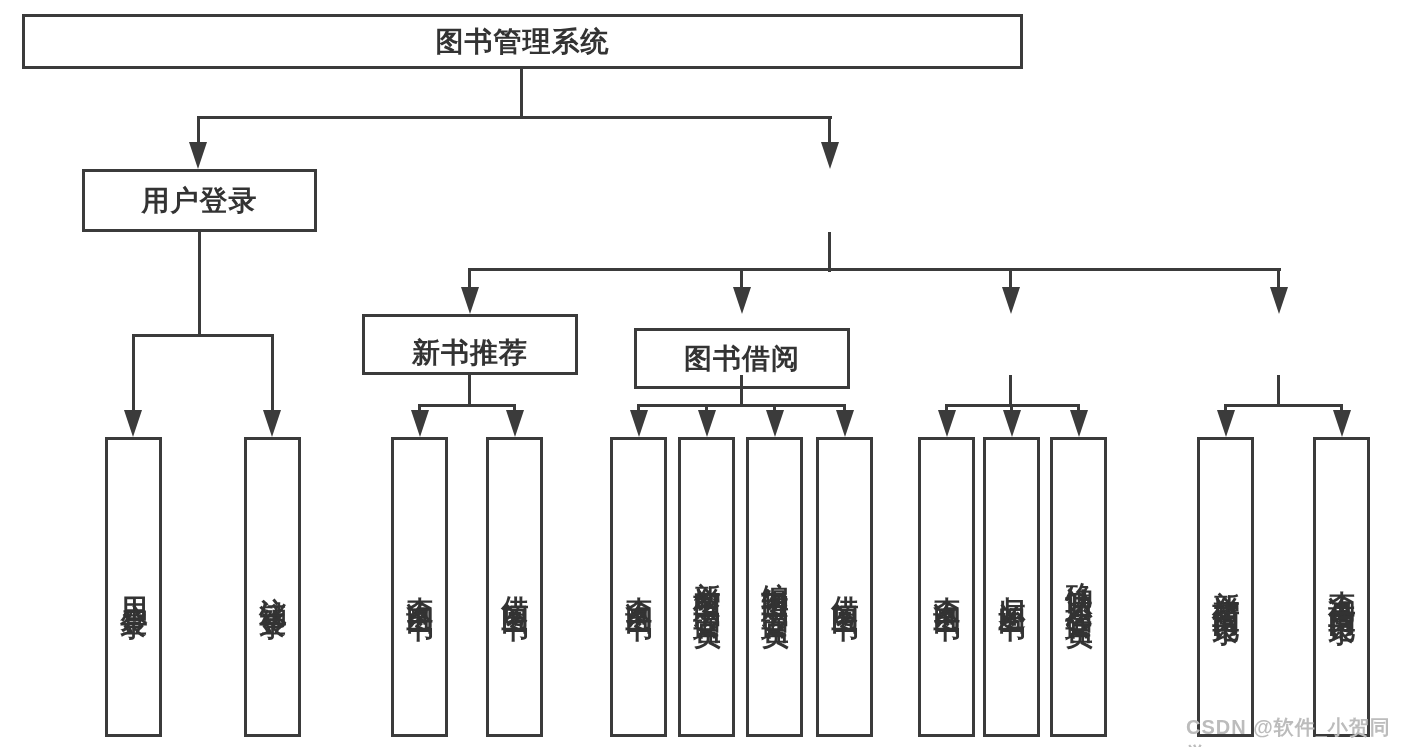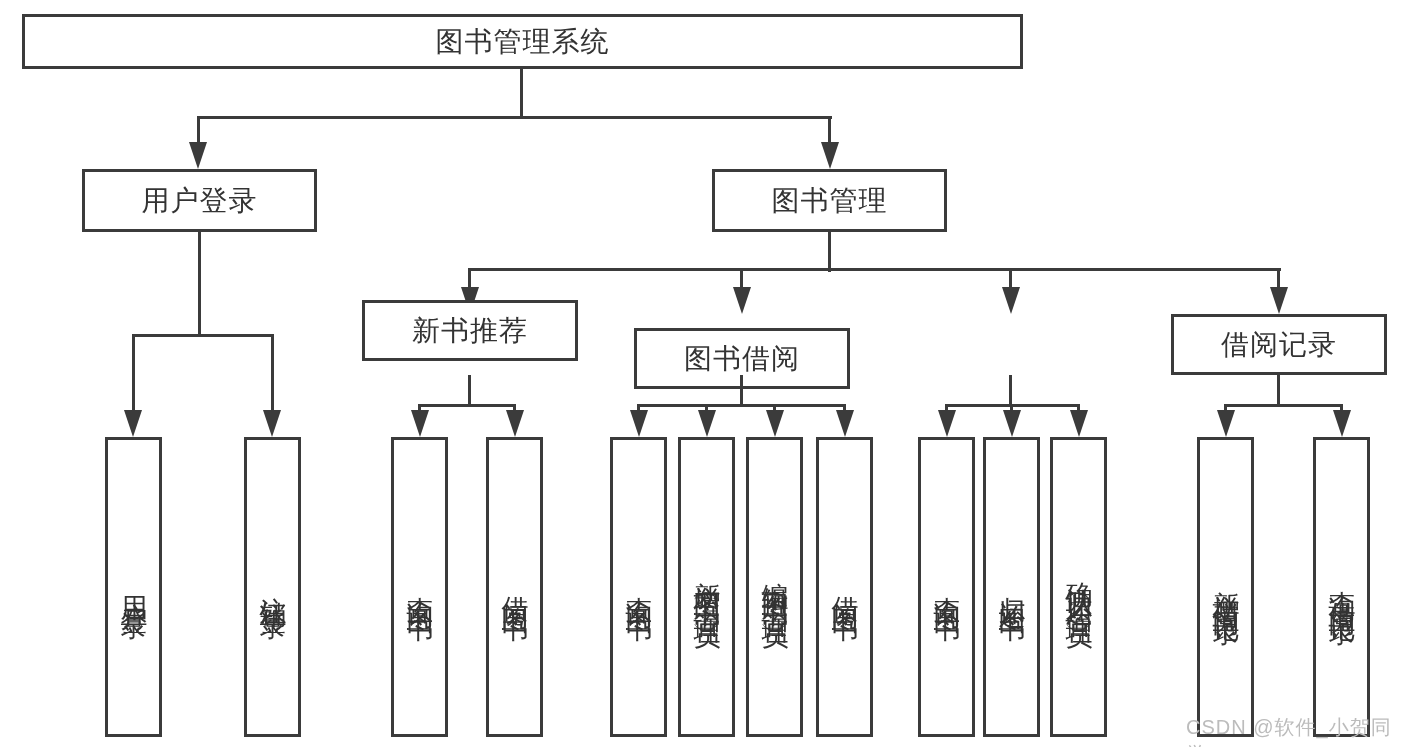--- a/index.html
+++ b/index.html
@@ -8,20 +8,21 @@
     --wm:#bcbcbc;
     --bg:#ffffff;
   }
   html,body{margin:0;padding:0;background:var(--bg);}
   .canvas{
     position:relative;
     width:1405px;height:747px;
     background:var(--bg);
     overflow:hidden;
     font-family:"Liberation Sans", sans-serif;
+    font-weight:bold;
   }
   .box{
     position:absolute;
     box-sizing:border-box;
     border:3px solid var(--line);
     background:#fff;
     display:flex;
     align-items:center;
     justify-content:center;
     color:var(--text);
@@ -68,23 +69,20 @@
     <div class="hl" style="left:197px;top:116px;width:635px;"></div>
     <div class="vl" style="left:197px;top:116px;height:29px;"></div>
     <div class="tri" style="left:189px;top:142px;"></div>
     <div class="vl" style="left:828px;top:116px;height:29px;"></div>
     <div class="tri" style="left:821px;top:142px;"></div>
   </div>
 
   <div class="box" style="left:82px;top:169px;width:235px;height:63px;">
     <span>用户登录</span>
   </div>
-  <div class="box" style="left:712px;top:169px;width:235px;height:63px;">
-    <span>图书管理</span>
-  </div>
 
   <div>
     <div class="vl" style="left:198px;top:232px;height:105px;"></div>
     <div class="hl" style="left:132px;top:334px;width:142px;"></div>
     <div class="vl" style="left:132px;top:334px;height:79px;"></div>
     <div class="tri" style="left:124px;top:410px;"></div>
     <div class="vl" style="left:271px;top:334px;height:79px;"></div>
     <div class="tri" style="left:263px;top:410px;"></div>
   </div>
 
@@ -94,28 +92,25 @@
     <div class="vl" style="left:468px;top:268px;height:22px;"></div>
     <div class="tri" style="left:461px;top:287px;"></div>
     <div class="vl" style="left:740px;top:268px;height:22px;"></div>
     <div class="tri" style="left:733px;top:287px;"></div>
     <div class="vl" style="left:1009px;top:268px;height:22px;"></div>
     <div class="tri" style="left:1002px;top:287px;"></div>
     <div class="vl" style="left:1277px;top:268px;height:22px;"></div>
     <div class="tri" style="left:1270px;top:287px;"></div>
   </div>
 
-  <div class="box" style="left:362px;top:300px;width:216px;height:61px;">
+  <div class="box" style="left:362px;top:314px;width:216px;height:61px;align-items:flex-end;">
     <span>新书推荐</span>
   </div>
   <div class="box" style="left:634px;top:328px;width:216px;height:61px;">
     <span>图书借阅</span>
-  </div>
-  <div class="box" style="left:1171px;top:314px;width:216px;height:61px;">
-    <span>借阅记录</span>
   </div>
 
   <div>
     <div class="vl" style="left:468px;top:375px;height:32px;"></div>
     <div class="hl" style="left:418px;top:404px;width:98px;"></div>
     <div class="vl" style="left:418px;top:404px;height:10px;"></div>
     <div class="tri" style="left:411px;top:410px;"></div>
     <div class="vl" style="left:513px;top:404px;height:10px;"></div>
     <div class="tri" style="left:506px;top:410px;"></div>
   </div>

